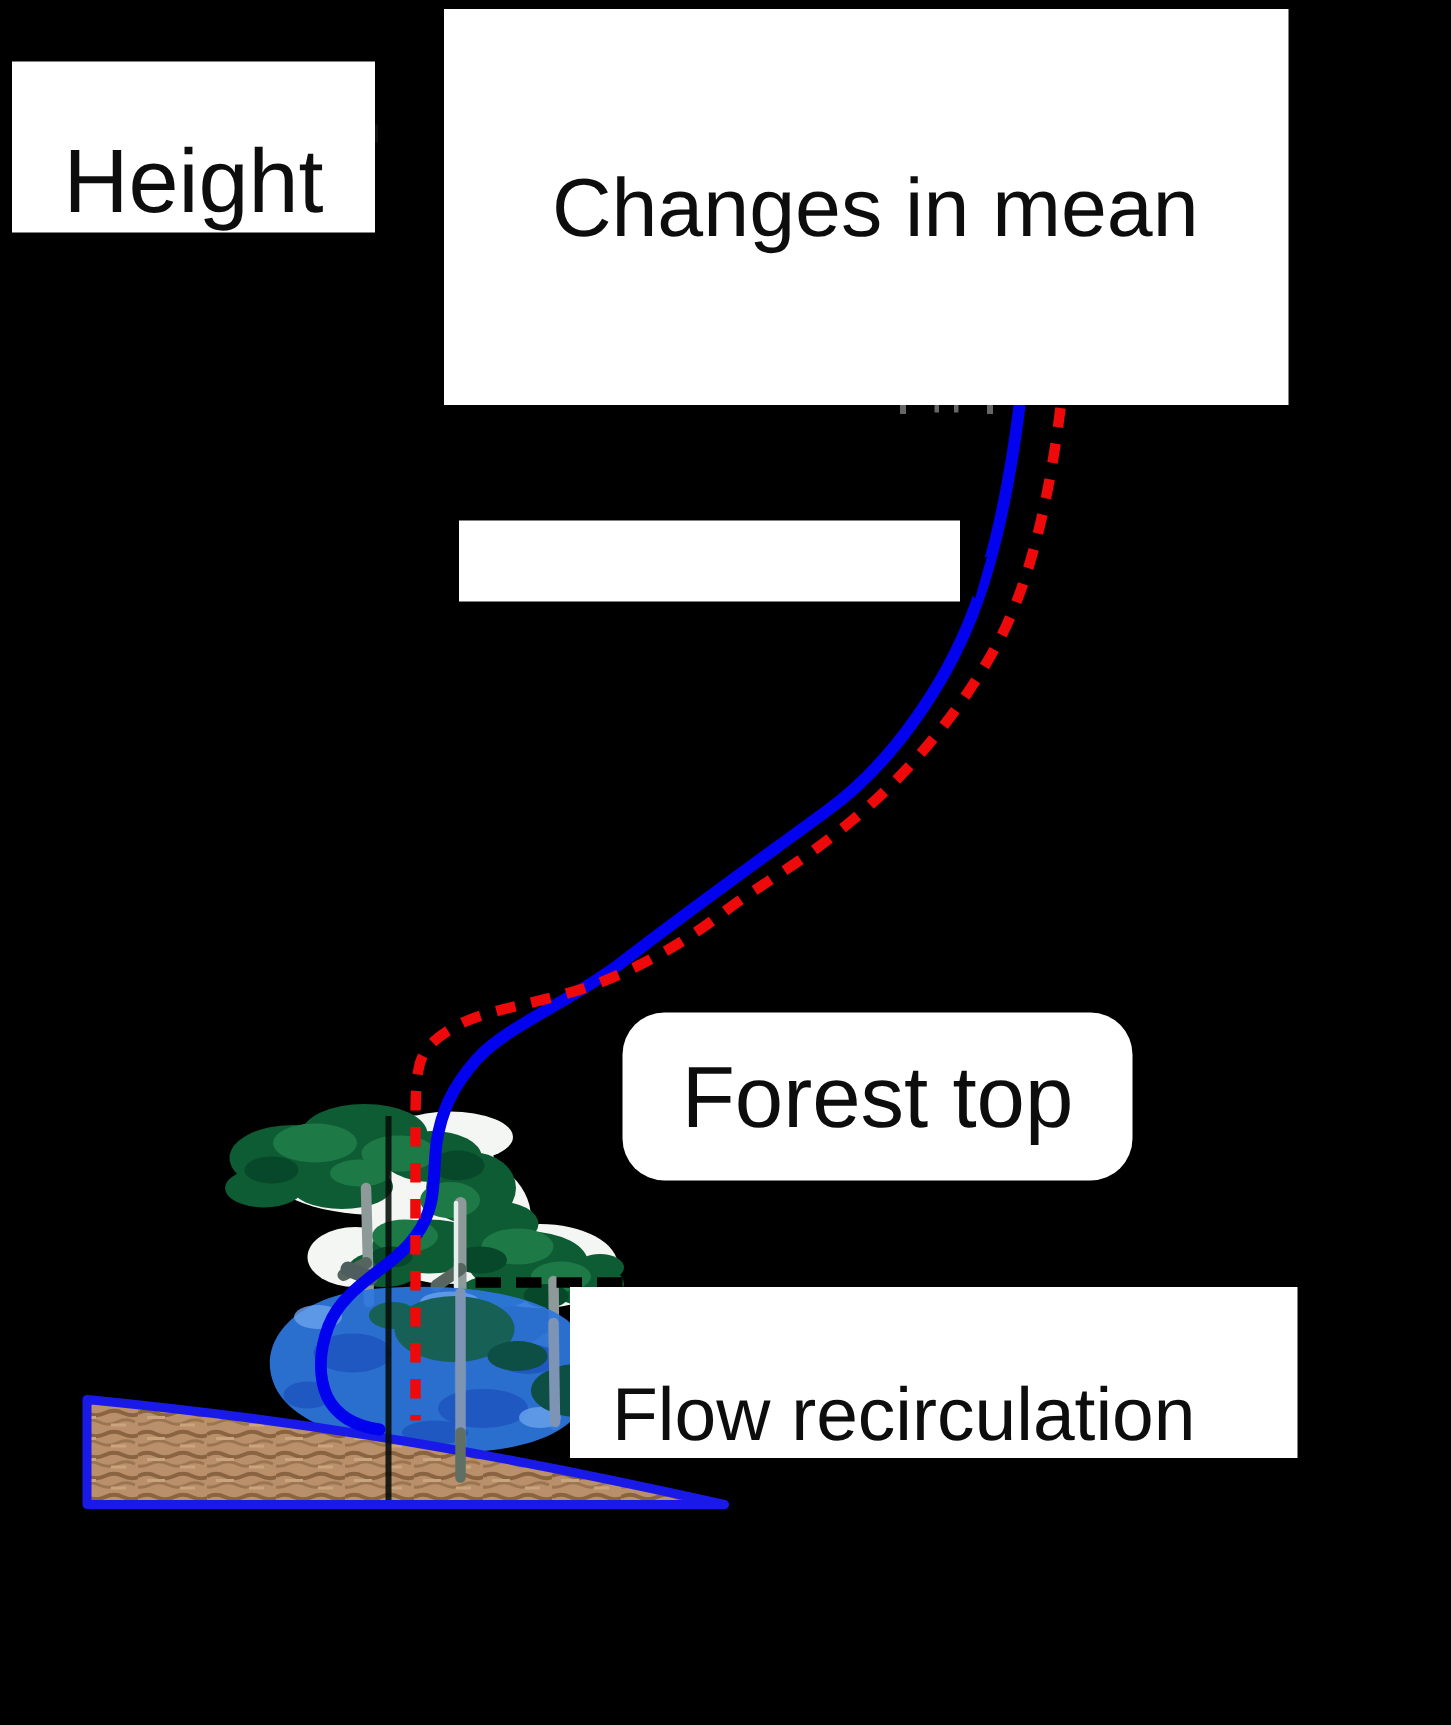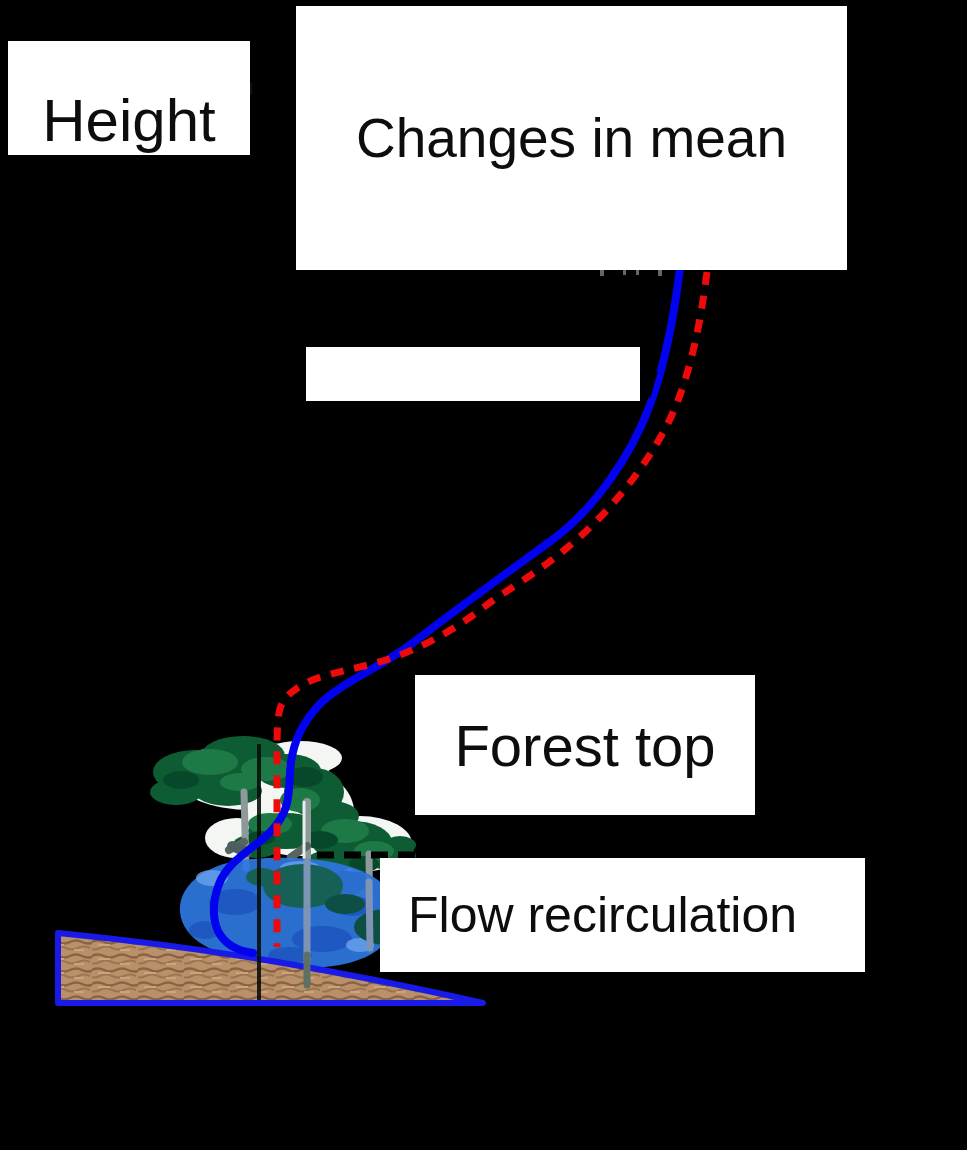--- a/index.html
+++ b/index.html
@@ -3,25 +3,25 @@
 <meta charset="utf-8">
 <style>
   html,body{margin:0;padding:0;background:#000;}
   #stage{position:relative;width:967px;height:1150px;background:#000;overflow:hidden;
          font-family:"Liberation Sans",sans-serif;}
   #stage svg{position:absolute;left:0;top:0;}
   .label-box{position:absolute;background:#ffffff;color:#0d0d0d;display:flex;
              align-items:center;justify-content:center;text-align:center;}
   #height-box{left:8px;top:41px;width:242px;height:114px;font-size:60px;align-items:flex-end;}
   #title-box{left:296px;top:6px;width:551px;height:264px;font-size:55px;
-             line-height:74px;flex-direction:column;}
+             line-height:74px;flex-direction:column;padding-left:12px;}
   #erased-box{left:306px;top:347px;width:334px;height:54px;}
-  #forest-box{left:415px;top:675px;width:340px;height:140px;font-size:58px;}
+  #forest-box{left:415px;top:675px;width:340px;height:112px;font-size:58px;border-radius:28px;}
   #flow-box{left:380px;top:858px;width:485px;height:114px;font-size:50px;
-            justify-content:flex-start;padding-left:28px;box-sizing:border-box;}
+            justify-content:flex-start;padding-left:28px;box-sizing:border-box;align-items:flex-end;}
   .title-line{display:block;}
 </style>
 </head>
 <body>
 
 <div id="stage">
 
   <svg width="967" height="1150" viewBox="0 0 967 1150">
     <defs>
       <pattern id="soil" width="46" height="14" patternUnits="userSpaceOnUse">

